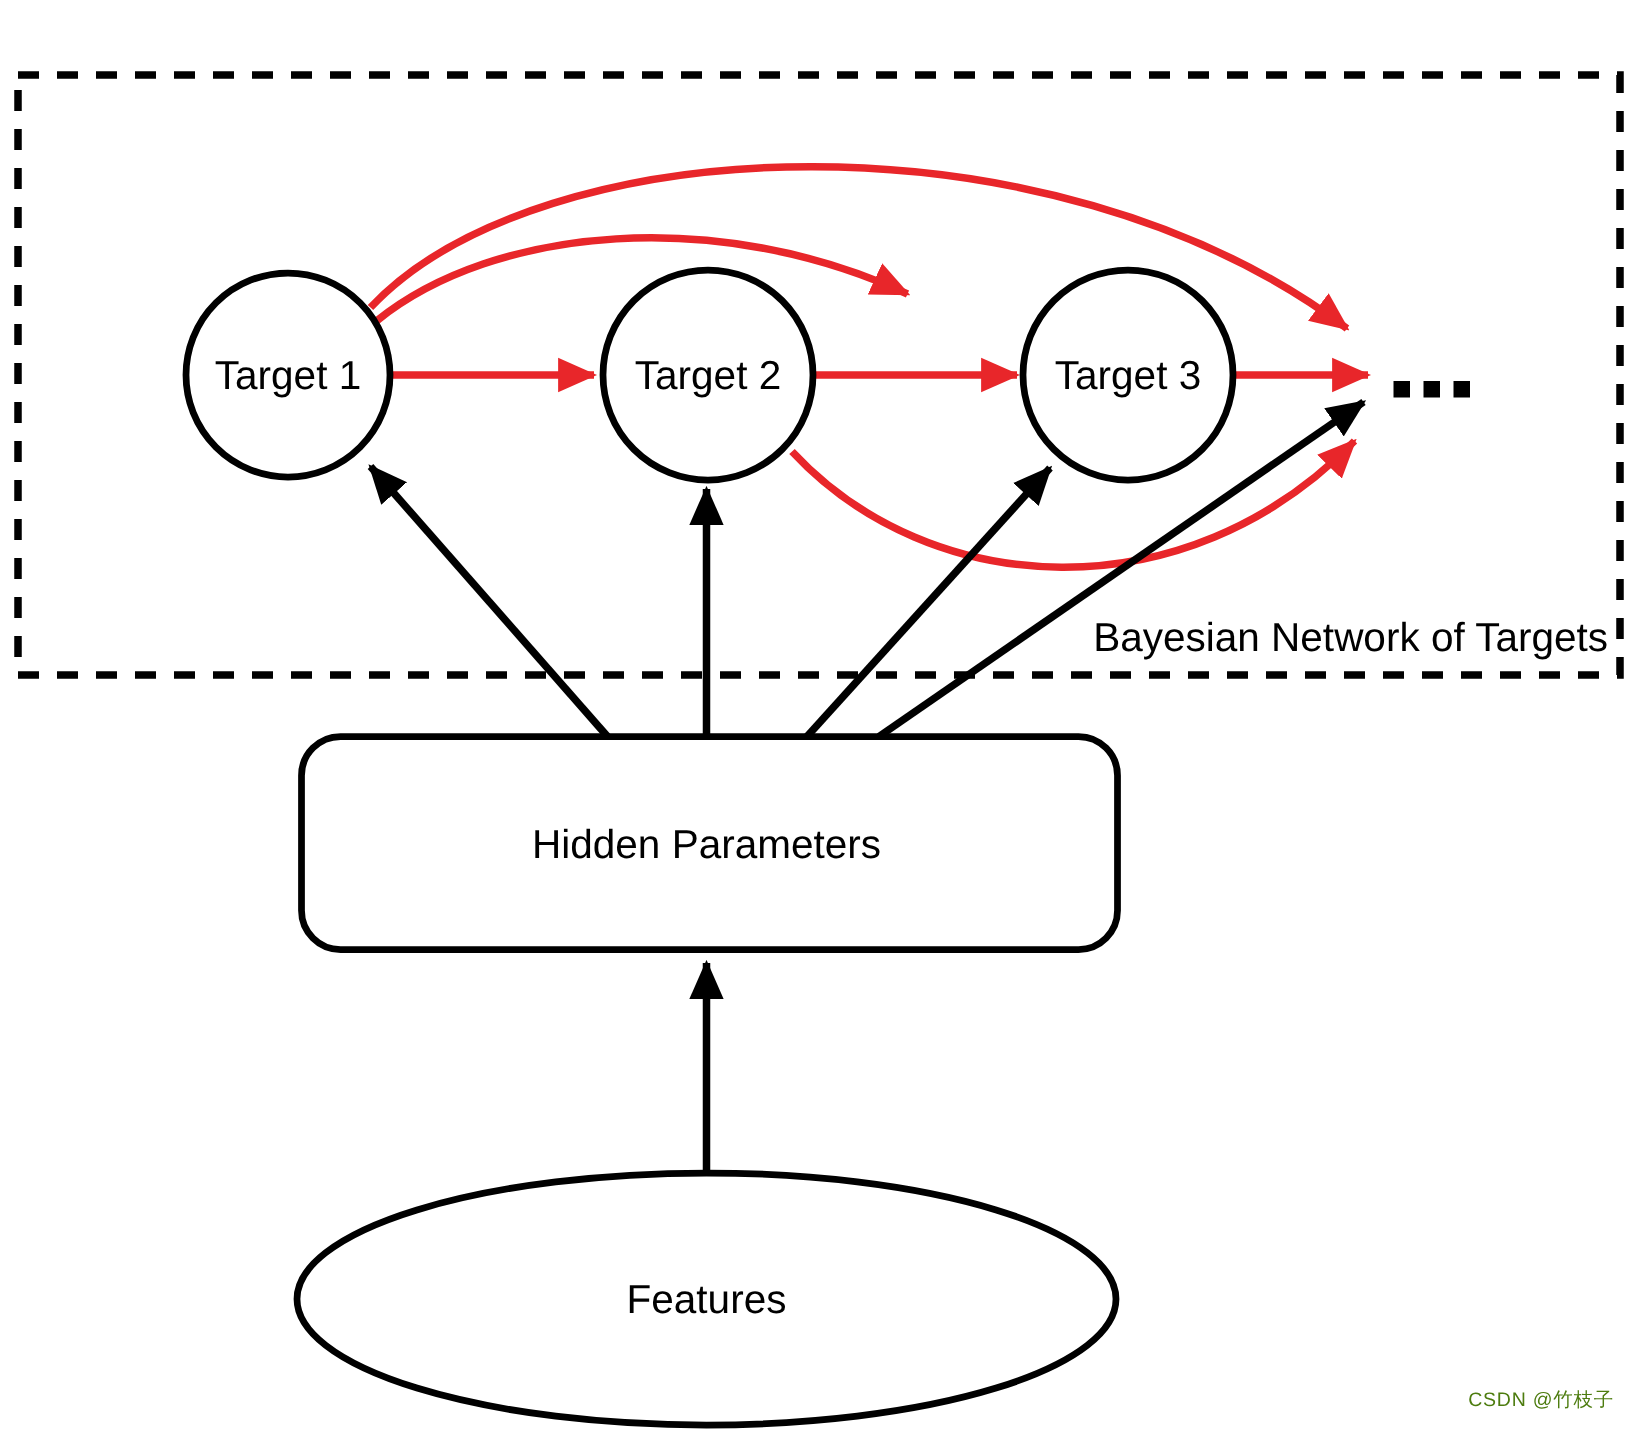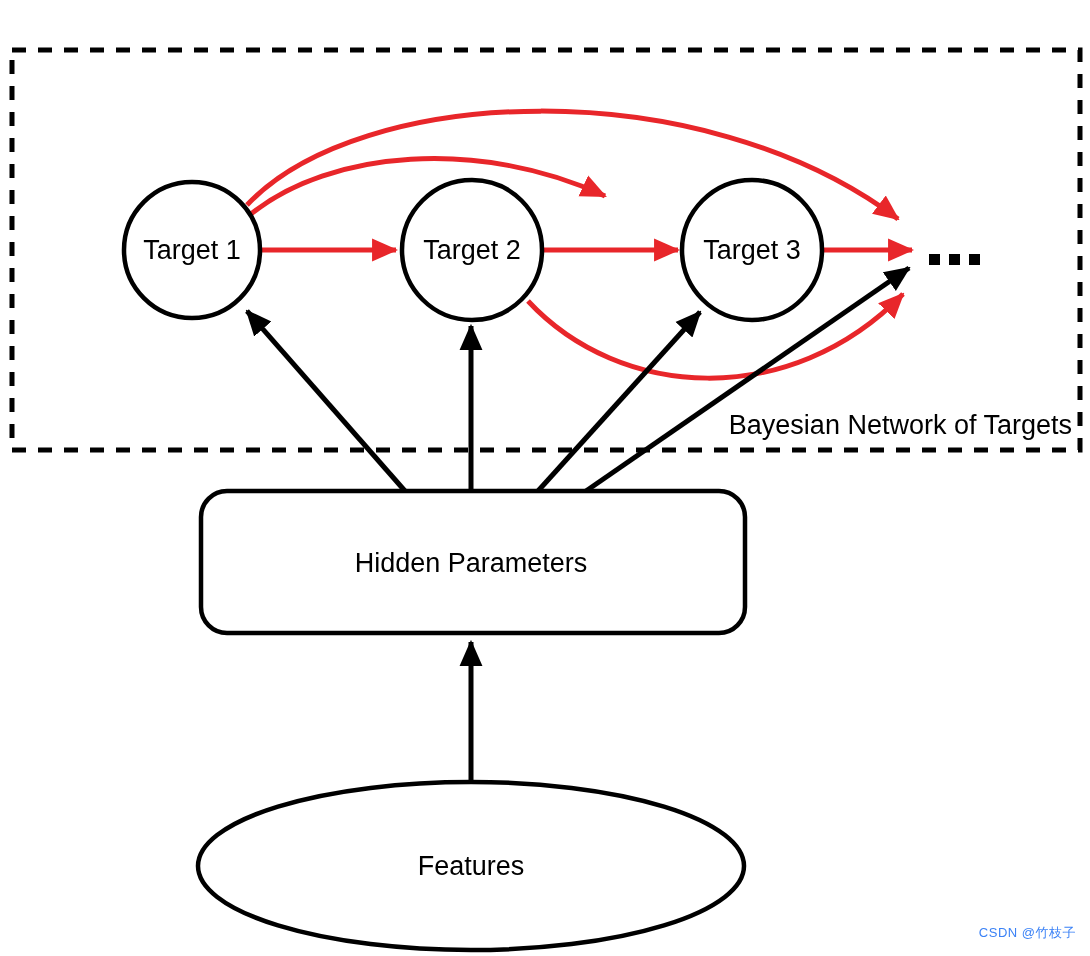--- a/index.html
+++ b/index.html
@@ -37,21 +37,21 @@
     fill: #000000;
     text-anchor: end;
     dominant-baseline: middle;
   }
   .watermark {
     position: absolute;
     right: 14px;
     bottom: 14px;
     font-family: "Liberation Sans", sans-serif;
     font-size: 13px;
-    color: #3b82f6;
+    color: #4d7c0f;
     letter-spacing: 0.5px;
     user-select: none;
   }
   .shape-stroke {
     fill: #ffffff;
     stroke: #000000;
     stroke-width: 4.5;
   }
   .dash-box {
     fill: none;

